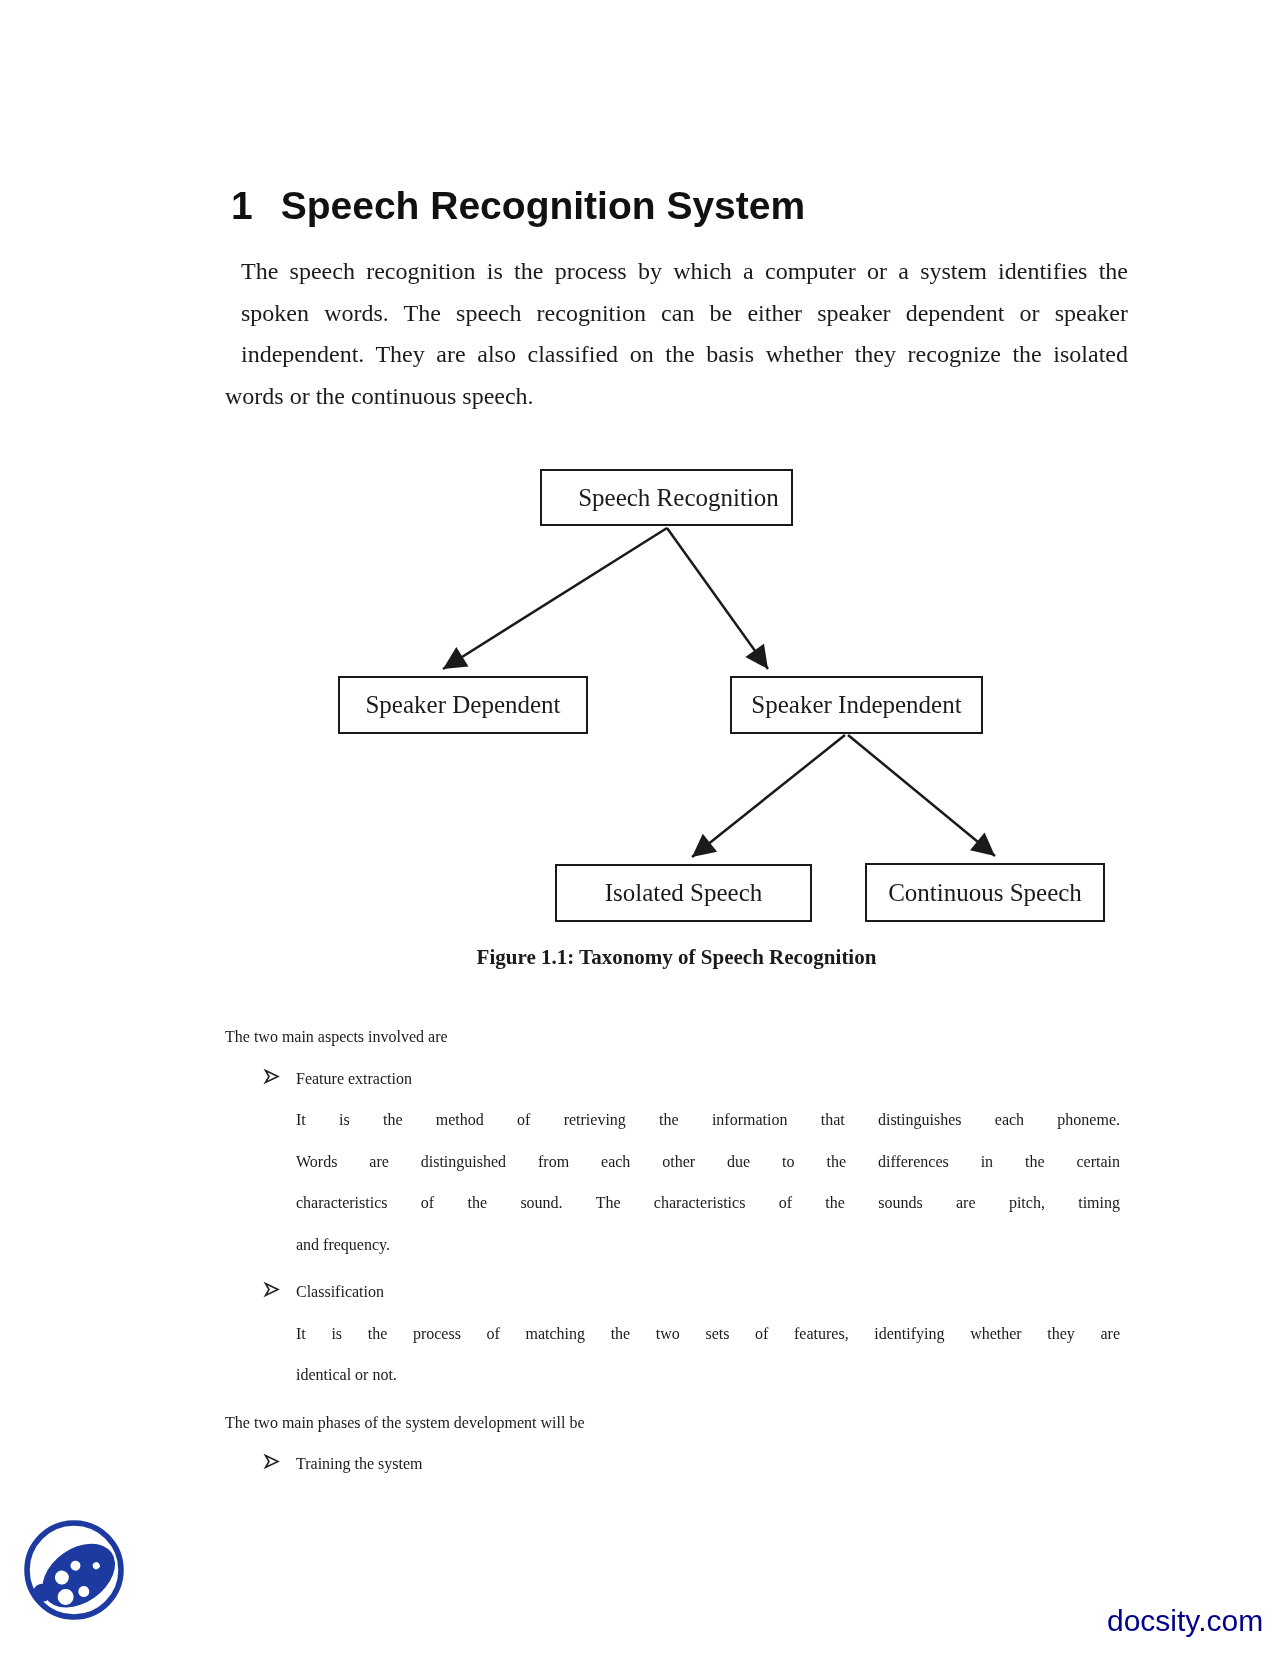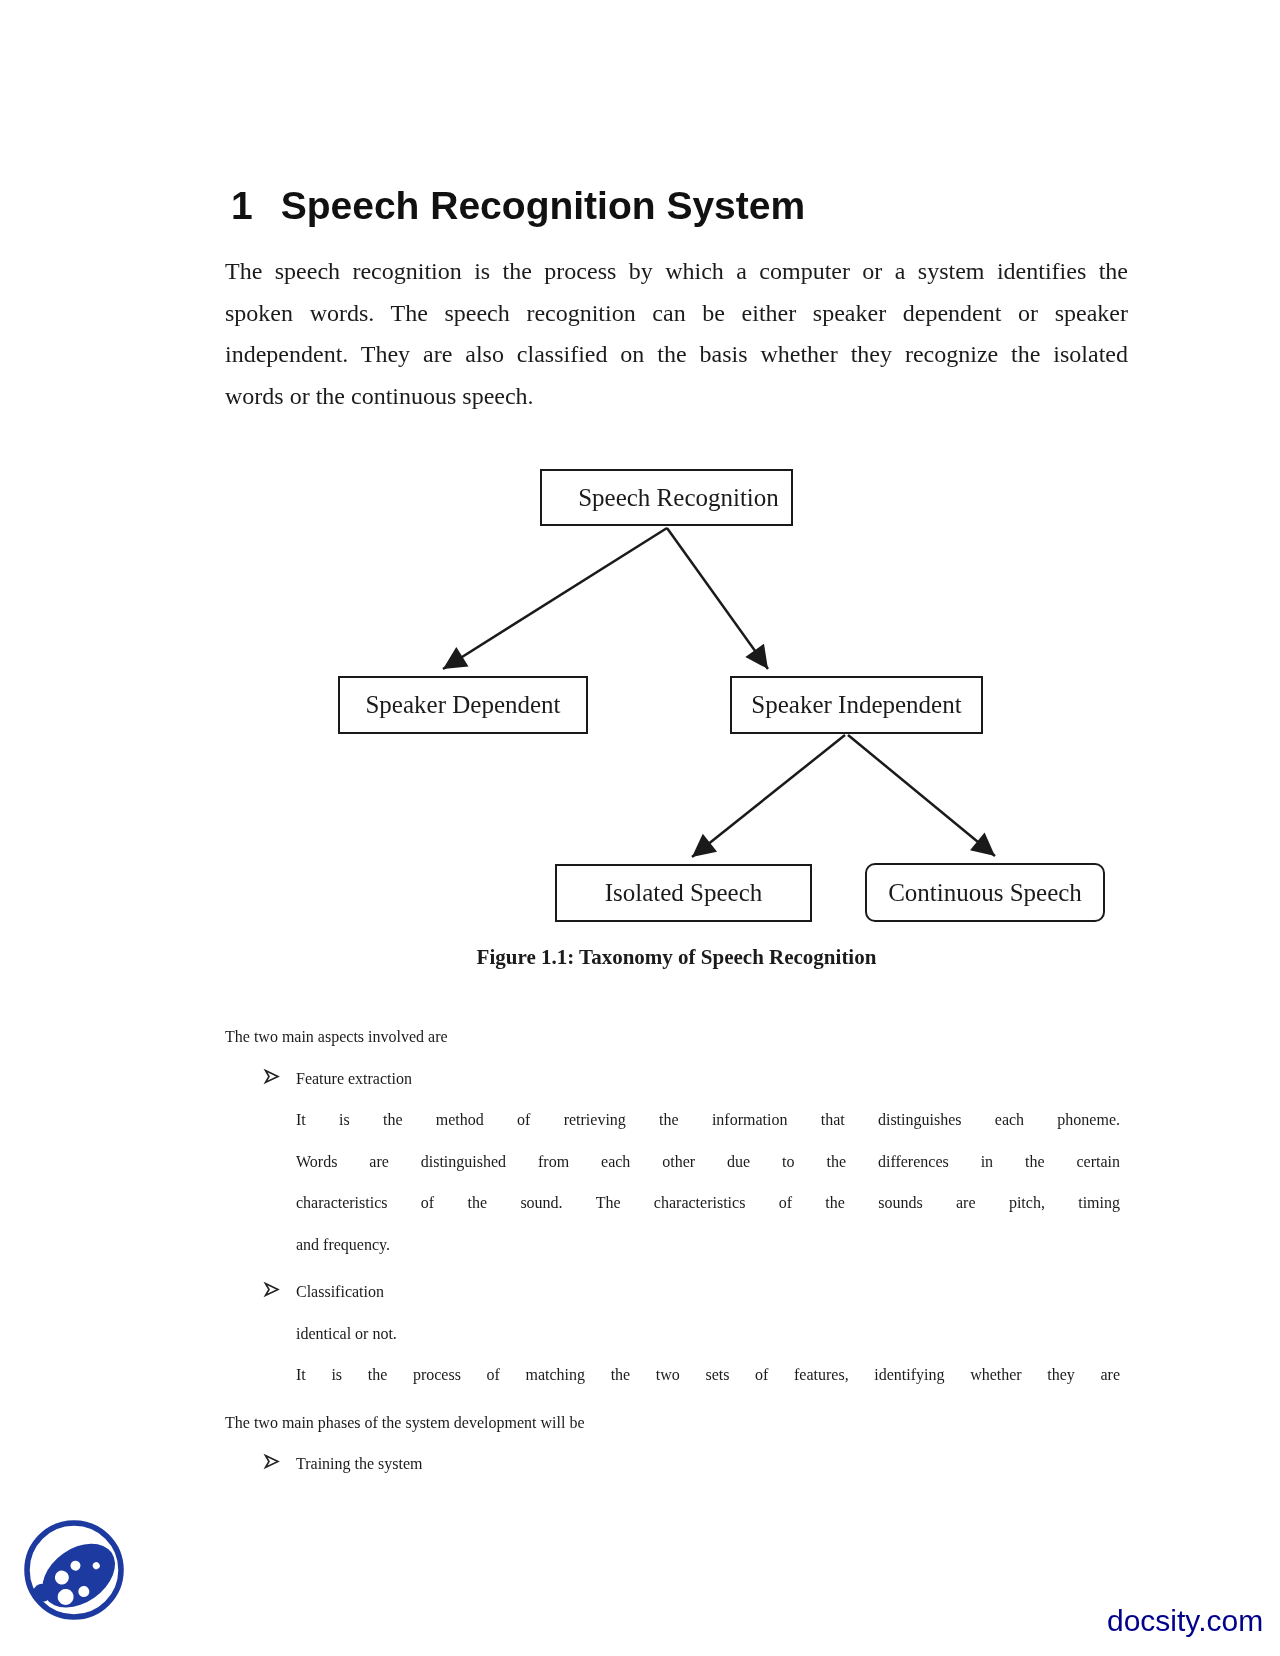--- a/index.html
+++ b/index.html
@@ -7,33 +7,33 @@
         font-family:"Liberation Serif","DejaVu Serif",serif;color:#1b1b1b;}
 
   
   .heading{position:absolute;left:222px;top:172px;margin:9px;line-height:50px;
            font-family:"Liberation Sans","DejaVu Sans",sans-serif;font-weight:bold;
            font-size:39px;color:#111;white-space:nowrap;}
   .heading .num{margin-right:28px;}
 
   
   .intro{position:absolute;left:225px;top:251px;width:903px;font-size:24px;line-height:41.5px;}
-  .just{text-align:justify;text-align-last:justify;}
+  .just{text-align:justify;text-align-last:justify;margin-left:16px;}
   .plain{text-align:left;}
 
   
   .diagram{position:absolute;left:300px;top:440px;width:820px;height:500px;}
   .diagram svg.arrows{position:absolute;left:0;top:0;width:820px;height:500px;}
   .node{position:absolute;box-sizing:border-box;border:2px solid #1a1a1a;background:#fff;
         display:flex;align-items:center;justify-content:center;font-size:25px;white-space:nowrap;}
   .n-root{left:240px;top:29px;width:253px;height:57px;padding-left:24px;}
   .n-dep{left:38px;top:236px;width:250px;height:58px;}
   .n-ind{left:430px;top:236px;width:253px;height:58px;}
   .n-iso{left:255px;top:424px;width:257px;height:58px;}
-  .n-con{left:565px;top:423px;width:240px;height:59px;border-radius:10px;}
+  .n-con{left:565px;top:423px;width:240px;height:59px;}
 
   .caption{position:absolute;left:225px;top:943px;width:903px;text-align:center;
            font-weight:bold;font-size:21px;line-height:28px;}
 
   
   .lower{position:absolute;left:225px;top:1016px;width:903px;font-size:16px;line-height:41.5px;}
   .desc{margin-left:71px;width:824px;}
   .bullet{padding-left:38px;}
   .bullet .marker{display:inline-block;width:33px;}
   .bullet .marker svg{position:relative;top:1px;}
@@ -90,22 +90,22 @@
     <div class="desc just">It is the method of retrieving the information that distinguishes each phoneme.</div>
     <div class="desc just">Words are distinguished from each other due to the differences in the certain</div>
     <div class="desc just">characteristics of the sound. The characteristics of the sounds are pitch, timing</div>
     <div class="desc plain">and frequency.</div>
 
     <div class="bullet mt">
       <span class="marker"><svg width="17" height="17" viewBox="0 0 17 17" xmlns="http://www.w3.org/2000/svg">
             <path d="M2.5,2.5 L15,8.5 L2.5,14.5 L6,8.5 Z" fill="#ffffff" stroke="#222" stroke-width="1.6" stroke-linejoin="miter"></path>
           </svg></span><span>Classification</span>
     </div>
+    <div class="desc just">It is the process of matching the two sets of features, identifying whether they are</div>
     <div class="desc plain">identical or not.</div>
-    <div class="desc just">It is the process of matching the two sets of features, identifying whether they are</div>
 
     <div class="mt">The two main phases of the system development will be</div>
 
     <div class="bullet">
       <span class="marker"><svg width="17" height="17" viewBox="0 0 17 17" xmlns="http://www.w3.org/2000/svg">
             <path d="M2.5,2.5 L15,8.5 L2.5,14.5 L6,8.5 Z" fill="#ffffff" stroke="#222" stroke-width="1.6" stroke-linejoin="miter"></path>
           </svg></span><span>Training the system</span>
     </div>
   </div>
 

